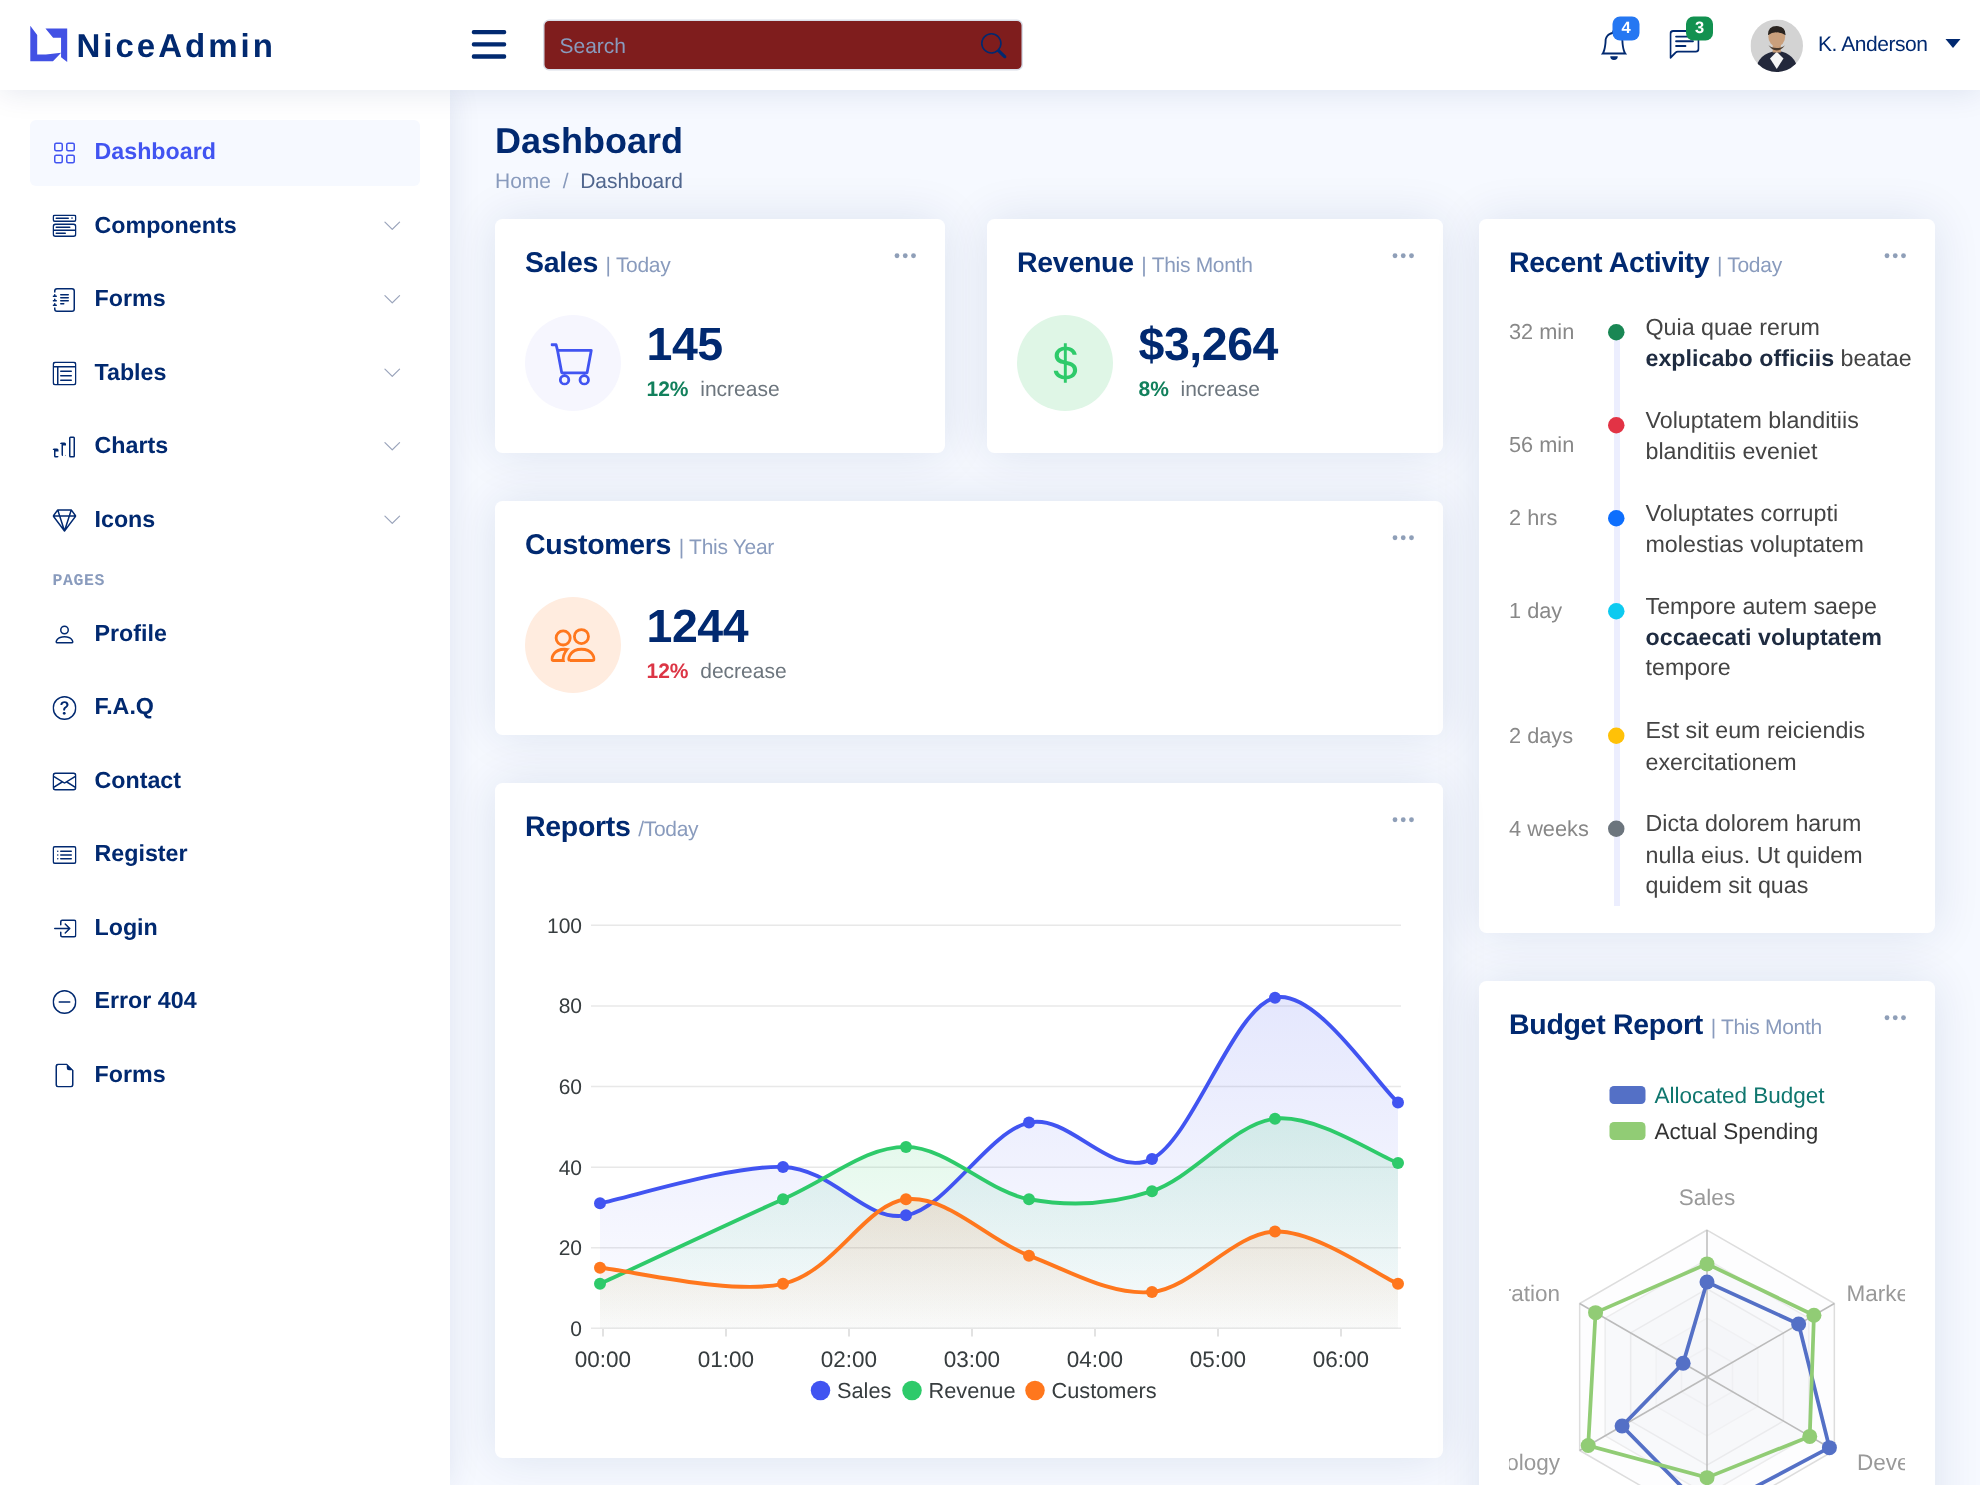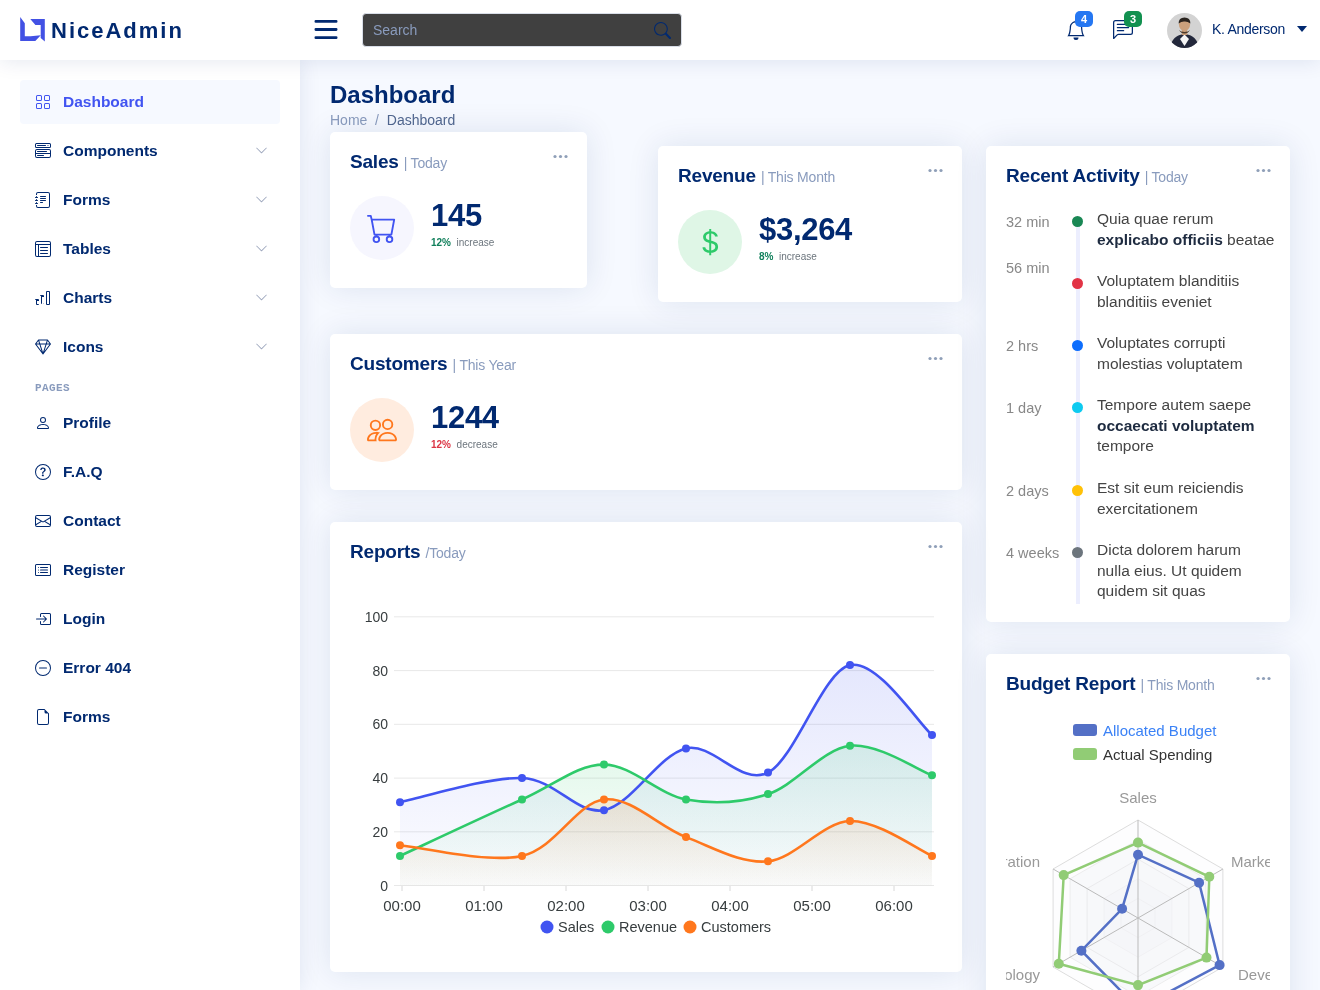--- a/index.html
+++ b/index.html
@@ -2,39 +2,39 @@
 <html><head>
 <meta charset="utf-8">
 <title>Dashboard - NiceAdmin</title>
 <style>
 * { margin:0; padding:0; box-sizing:border-box; }
 html,body { width:1320px; height:990px; overflow:hidden; }
 body { font-family:"Liberation Sans", sans-serif; background:#f6f9ff; position:relative; }
 .abs { position:absolute; }
 #header { position:absolute; left:0; top:0; width:1320px; height:60px; background:#fff; box-shadow:0 2px 20px rgba(1,41,112,.1); z-index:20; }
 .logo-text { font-size:22px; font-weight:700; color:#012970; letter-spacing:2px; }
-#searchbox { position:absolute; left:362px; top:13px; width:320px; height:34px; border:1px solid #d9dee8; border-radius:4px; background:#404040; }
+#searchbox { position:absolute; left:362px; top:13px; width:320px; height:34px; border:1px solid #d9dee8; border-radius:4px; background:#7f1d1d; }
 #searchbox span { position:absolute; left:10px; top:8px; font-size:14px; color:#899bbd; }
 .badge { position:absolute; font-size:11px; font-weight:700; color:#fff; border-radius:5px; padding:2px 0; text-align:center; width:18px; }
 .uname { font-size:14px; font-weight:400; color:#012970; letter-spacing:-0.3px; }
 .caret { display:inline-block; width:0; height:0; border-left:5px solid transparent; border-right:5px solid transparent; border-top:6px solid #012970; margin-left:7px; }
 #sidebar { position:absolute; left:0; top:60px; width:300px; height:930px; background:#fff; box-shadow:0 0 20px rgba(1,41,112,.1); z-index:10; }
 .nav-item { position:absolute; left:20px; width:260px; height:44px; border-radius:4px; font-size:15.5px; font-weight:600; color:#012970; }
 .nav-item .txt { position:absolute; left:43px; top:13px; }
 .nav-item svg { position:absolute; left:15px; top:14px; }
 .nav-item .chev { position:absolute; left:auto; right:12px; top:15px; }
 .nav-item.active { background:#f6f9ff; color:#4154f1; }
 .nav-heading { position:absolute; left:35px; font-size:11px; font-weight:600; color:#899bbd; letter-spacing:.4px;font-family:Liberation Mono, monospace; }
 .card { position:absolute; background:#fff; border-radius:5px; box-shadow:0 0 32px rgba(1,41,112,.11); }
 .card-title { position:absolute; left:20px; top:19px; font-size:19px; font-weight:700; color:#012970; letter-spacing:-0.2px; }
 .card-title span { font-size:14px; font-weight:400; color:#899bbd; }
 .dots3 { position:absolute; right:19px; top:22px; }
 .icon-circle { position:absolute; left:20px; top:64px; width:64px; height:64px; border-radius:50%; display:flex; align-items:center; justify-content:center; }
 .num { position:absolute; left:101px; top:68px; font-size:31px; line-height:1; font-weight:700; color:#012970; letter-spacing:-0.3px; }
-.delta { position:absolute; left:101px; top:105px; font-size:10px; color:#6c757d; }
+.delta { position:absolute; left:101px; top:105px; font-size:14px; color:#6c757d; }
 .delta b.up { color:#12805c; }
 .delta b.down { color:#dc3545; }
 h1.pagetitle { position:absolute; left:330px; top:81px; font-size:24px; font-weight:700; color:#012970; }
 .breadcrumb { position:absolute; left:330px; top:112px; font-size:14px; color:#899bbd; }
 .breadcrumb .act { color:#51678f; }
 .act-time { position:absolute; left:0px; font-size:14.5px; color:#888; }
 .act-dot { position:absolute; left:66px; width:11px; height:11px; border-radius:50%; }
 .act-txt { position:absolute; left:91px; width:195px; font-size:15.5px; line-height:20.7px; color:#444; }
 .act-txt b { color:#1e2b40; }
 </style>
@@ -188,21 +188,21 @@
     <svg width="16" height="16" viewBox="0 0 16 16" fill="#012970">
         <path d="M14 4.5V14a2 2 0 0 1-2 2H4a2 2 0 0 1-2-2V2a2 2 0 0 1 2-2h5.5L14 4.5zm-3 0A1.5 1.5 0 0 1 9.5 3V1H4a1 1 0 0 0-1 1v12a1 1 0 0 0 1 1h8a1 1 0 0 0 1-1V4.5h-2z"></path>
       </svg>
     <span class="txt">Forms</span>
   </div>
 </div>
 
 <h1 class="pagetitle">Dashboard</h1>
 <div class="breadcrumb">Home&nbsp;&nbsp;/&nbsp;&nbsp;<span class="act">Dashboard</span></div>
 
-<div class="card" style="left:330px;top:132px;width:257px;height:156px">
+<div class="card" style="left:330px;top:146px;width:300px;height:156px">
   <div class="card-title">Sales <span>| Today</span></div>
   <svg class="dots3" width="15" height="5">
       <circle cx="2" cy="2.5" r="1.6" fill="#8f9fb8"></circle>
       <circle cx="7.5" cy="2.5" r="1.6" fill="#8f9fb8"></circle>
       <circle cx="13" cy="2.5" r="1.6" fill="#8f9fb8"></circle>
     </svg>
   <div class="icon-circle" style="background:#f6f6fe">
     <svg width="30" height="30" viewBox="0 0 16 16" fill="#4154f1">
         <path d="M0 1.5A.5.5 0 0 1 .5 1H2a.5.5 0 0 1 .485.379L2.89 3H14.5a.5.5 0 0 1 .491.592l-1.5 8A.5.5 0 0 1 13 12H4a.5.5 0 0 1-.491-.408L2.01 3.607 1.61 2H.5a.5.5 0 0 1-.5-.5zM3.102 4l1.313 7h8.17l1.313-7H3.102zM5 12a2 2 0 1 0 0 4 2 2 0 0 0 0-4zm7 0a2 2 0 1 0 0 4 2 2 0 0 0 0-4zm-7 1a1 1 0 1 1 0 2 1 1 0 0 1 0-2zm7 0a1 1 0 1 1 0 2 1 1 0 0 1 0-2z"></path>
       </svg>
@@ -248,21 +248,21 @@
   <svg class="dots3" width="15" height="5">
       <circle cx="2" cy="2.5" r="1.6" fill="#8f9fb8"></circle>
       <circle cx="7.5" cy="2.5" r="1.6" fill="#8f9fb8"></circle>
       <circle cx="13" cy="2.5" r="1.6" fill="#8f9fb8"></circle>
     </svg>
   <div class="abs" style="left:90px;top:76px;width:4px;height:382px;background:#eceefe"></div>
   <div class="abs" style="left:20px;top:66px;width:270px">
     <span class="act-time" style="top:2px">32 min</span>
       <span class="act-dot" style="top:4px;background:#198754"></span>
     <div class="act-txt" style="top:-3px">Quia quae rerum<br><b>explicabo officiis</b> beatae</div>
-    <span class="act-time" style="top:48px">56 min</span>
+    <span class="act-time" style="top:77px">56 min</span>
       <span class="act-dot" style="top:66px;background:#e23345"></span>
     <div class="act-txt" style="top:59px">Voluptatem blanditiis<br>blanditiis eveniet</div>
     <span class="act-time" style="top:126px">2 hrs</span>
       <span class="act-dot" style="top:128px;background:#0d6efd"></span>
     <div class="act-txt" style="top:121px">Voluptates corrupti<br>molestias voluptatem</div>
     <span class="act-time" style="top:188px">1 day</span>
       <span class="act-dot" style="top:190px;background:#0dcaf0"></span>
     <div class="act-txt" style="top:183px">Tempore autem saepe<br><b>occaecati voluptatem</b><br>tempore</div>
     <span class="act-time" style="top:271px">2 days</span>
       <span class="act-dot" style="top:273px;background:#ffc107"></span>
@@ -419,16 +419,16 @@
           <circle cx="1138" cy="842.6" r="5"></circle>
           <circle cx="1063.7" cy="875.1" r="5"></circle>
           <circle cx="1058.8" cy="963.7" r="5"></circle>
           <circle cx="1138" cy="985.1" r="5"></circle>
           <circle cx="1206.5" cy="957.6" r="5"></circle>
           <circle cx="1209.3" cy="876.8" r="5"></circle>
         </g>
     </svg>
   </div>
   <div class="abs" style="left:87px;top:70px;width:24px;height:12px;border-radius:3px;background:#5470c6"></div>
-  <div class="abs" style="left:117px;top:68px;font-size:15px;color:#3b82f6">Allocated Budget</div>
+  <div class="abs" style="left:117px;top:68px;font-size:15px;color:#0f766e">Allocated Budget</div>
   <div class="abs" style="left:87px;top:94px;width:24px;height:12px;border-radius:3px;background:#91cc75"></div>
   <div class="abs" style="left:117px;top:92px;font-size:15px;color:#333">Actual Spending</div>
 </div>
 
 </body></html>

